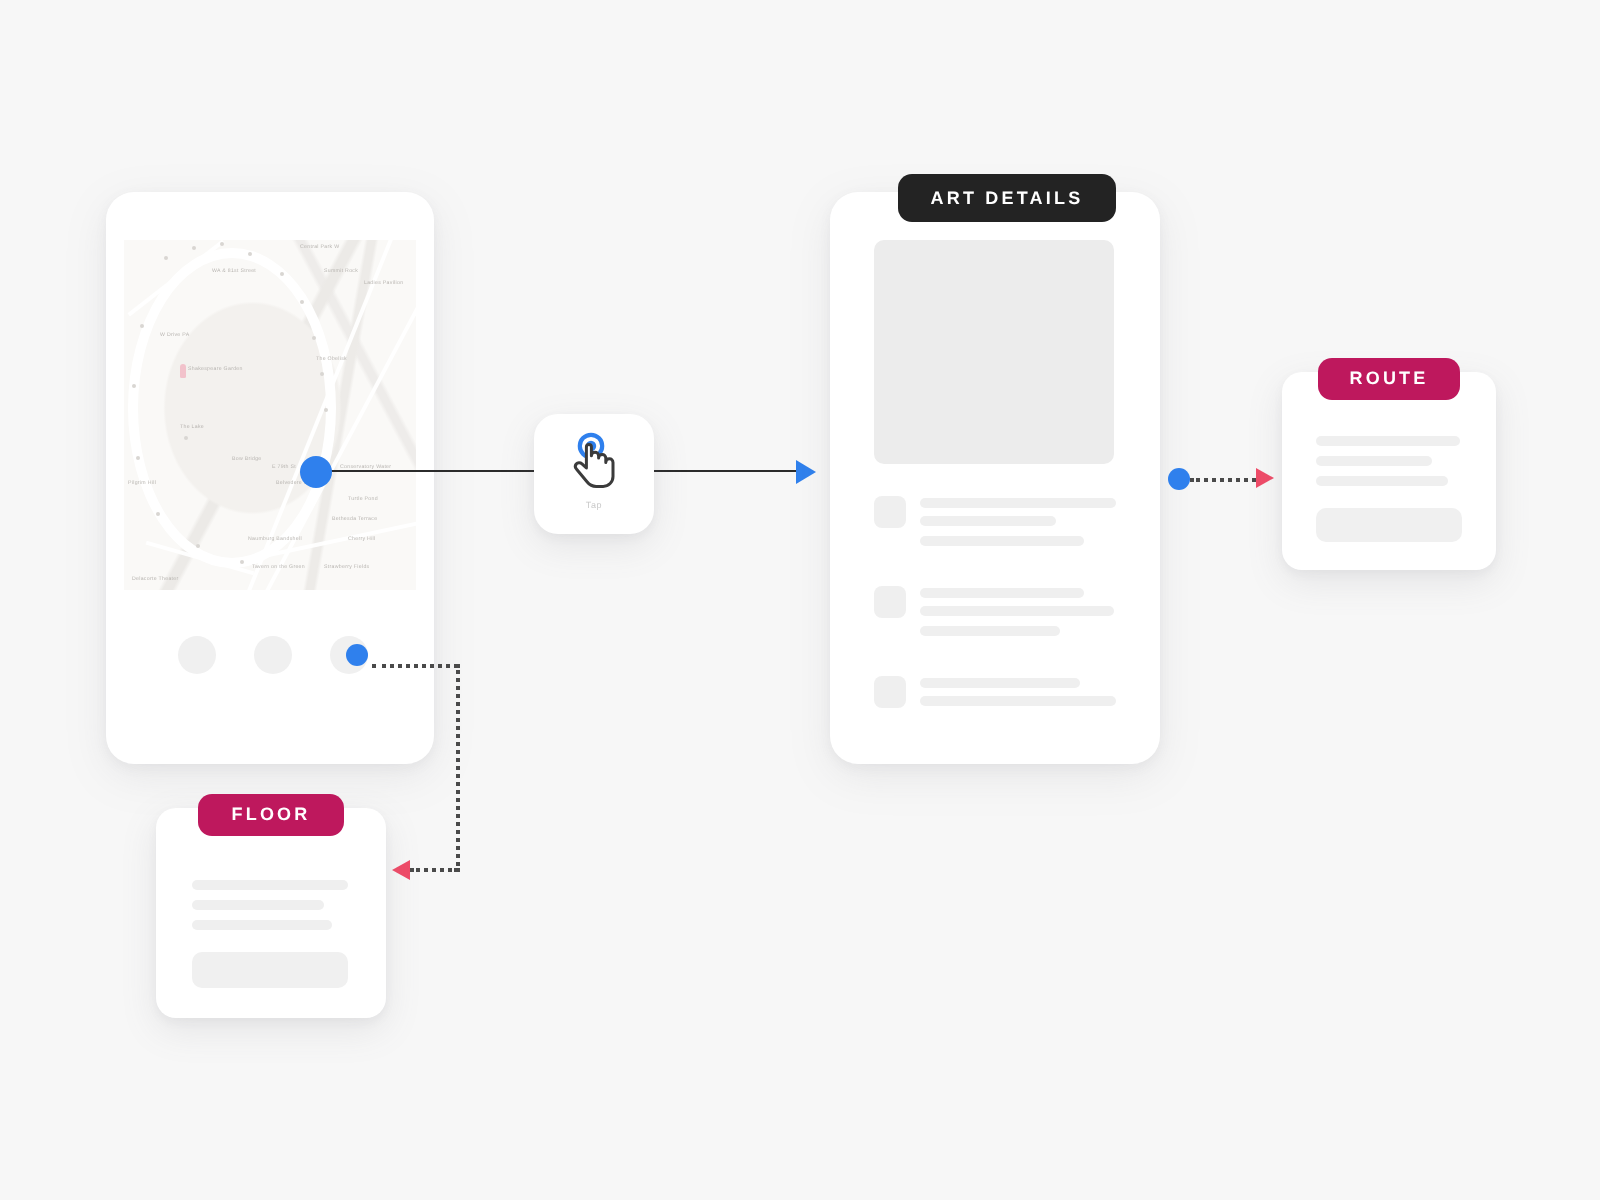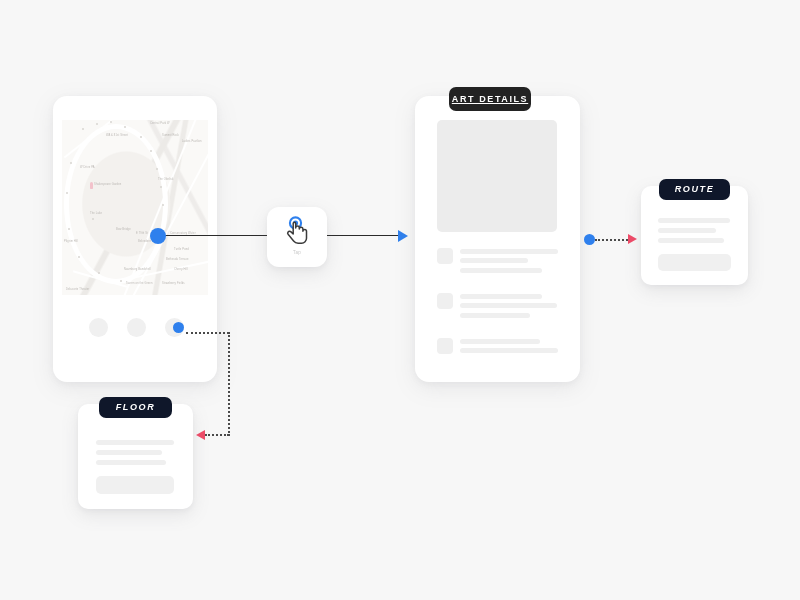--- a/index.html
+++ b/index.html
@@ -44,21 +44,21 @@
     border-radius: 7px;
     font-size: 9px;
     font-weight: bold;
     letter-spacing: 1.6px;
     color: #ffffff;
     z-index: 6;
     box-sizing: border-box;
     padding-bottom: 1px;
   }
   .badge-dark { background: #232323; }
-  .badge-pink { background: #0f172a; font-style: italic; }
+  .badge-pink { background: #be185d; }
 
   
   #map-screen { left: 53px; top: 96px; width: 164px; height: 286px; }
   .map-image {
     position: absolute;
     left: 9px; top: 24px;
     width: 146px; height: 175px;
     background:
       radial-gradient(ellipse 62px 74px at 44% 48%, #f3f1ee 0%, #f3f1ee 70%, rgba(243,241,238,0) 72%),
       linear-gradient(118deg, rgba(228,226,223,0) 46%, #eceae7 47%, #eceae7 49%, rgba(236,234,231,0) 50%),
@@ -309,21 +309,21 @@
                  L11.6 25.0 C12.7 26.4 14.3 27.2 16.1 27.2 L19.6 27.2 C22.3 27.2 24.5 25.0 24.5 22.3
                  L24.5 15.2 C24.5 14.2 23.7 13.4 22.7 13.4 C21.7 13.4 20.9 14.2 20.9 15.2
                  L20.9 13.0 C20.9 12.0 20.1 11.2 19.1 11.2 C18.1 11.2 17.3 12.0 17.3 13.0
                  L17.3 11.9 C17.3 10.9 16.5 10.1 15.5 10.1 C14.5 10.1 13.7 10.9 13.7 11.9
                  L13.7 7.5 C13.7 6.8 13.2 6.3 12.5 6.3 C11.8 6.3 11.2 6.8 11.2 7.5 Z" fill="#ffffff" stroke="#3b3b3b" stroke-width="1.5" stroke-linejoin="round"></path>
       </svg>
     </div>
     <div class="tap-label">Tap</div>
   </div>
 
-  <div class="badge badge-dark" style="left:449px; top:87px; width:82px; height:24px;text-decoration:underline;">ART DETAILS</div>
+  <div class="badge badge-dark" style="left:449px; top:87px; width:109px; height:24px;">ART DETAILS</div>
 
   <div class="phone" id="art-screen">
     <div class="art-hero"></div>
 
     <div class="art-row" style="top:152px; height:36px;">
       <div class="art-sq"></div>
       <div class="art-line" style="top:1px;  width:98px;"></div>
       <div class="art-line" style="top:10px; width:68px;"></div>
       <div class="art-line" style="top:20px; width:82px;"></div>
     </div>

